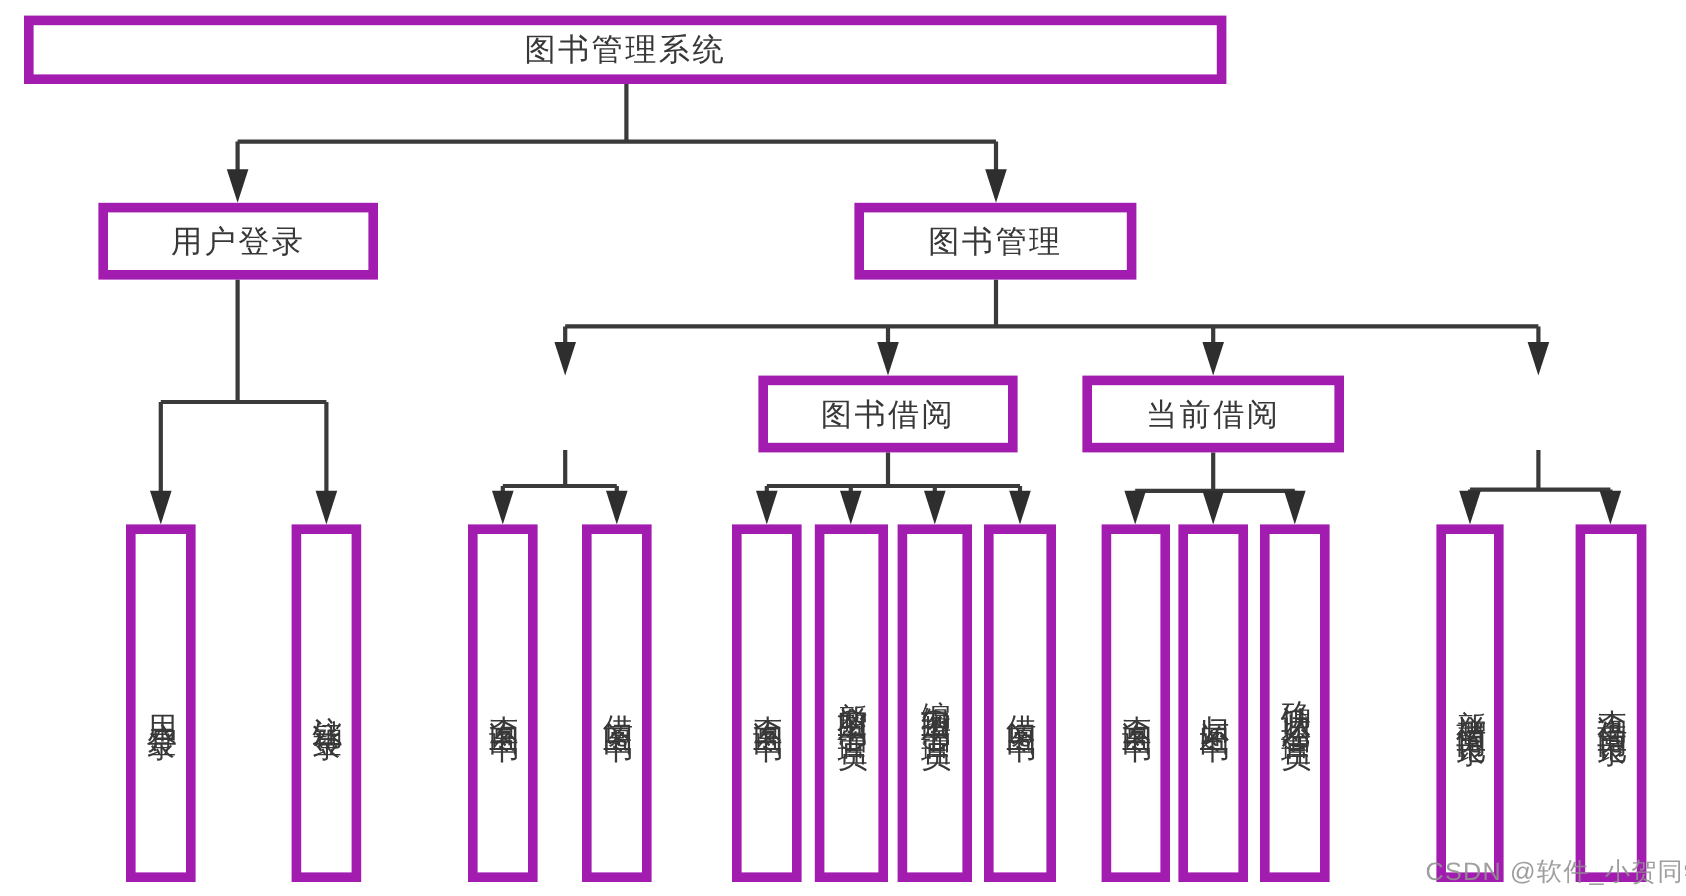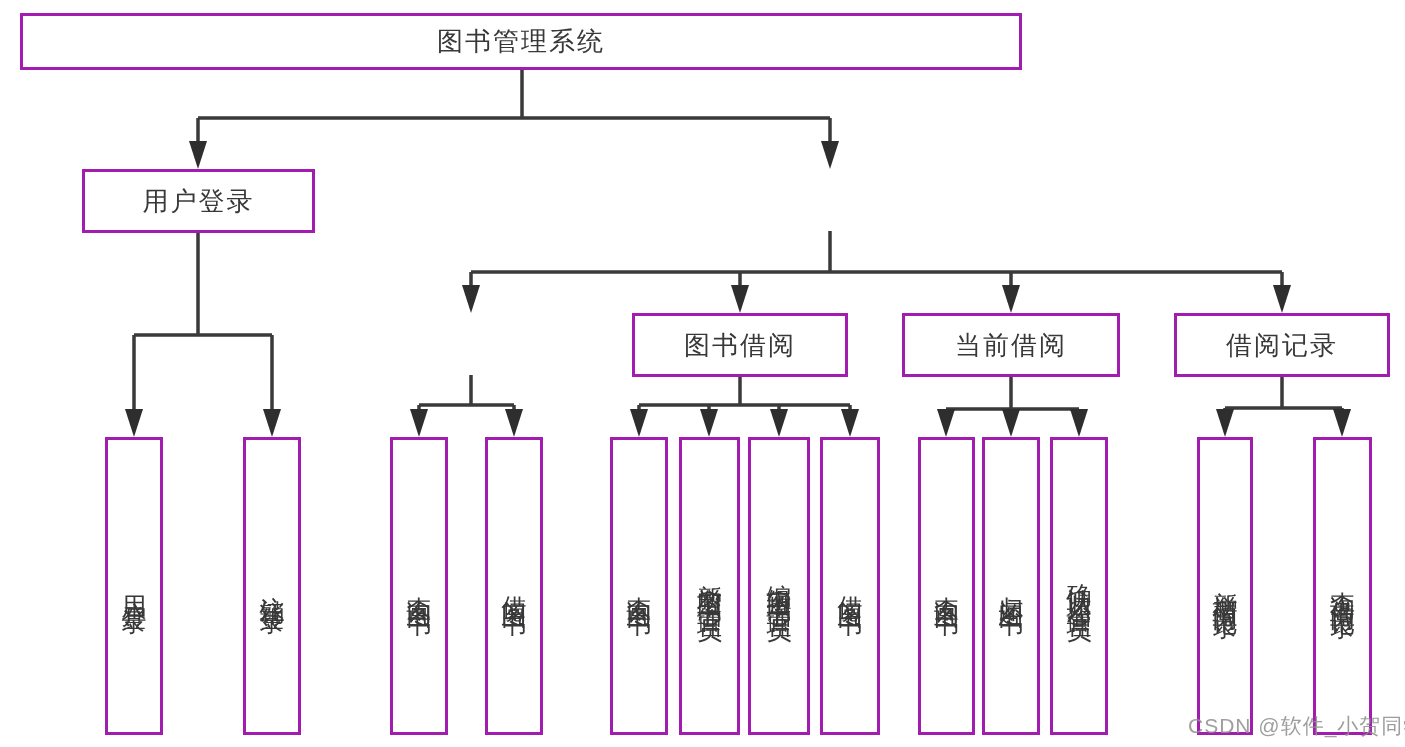--- a/index.html
+++ b/index.html
@@ -7,21 +7,21 @@
     position:relative;
     width:1405px; height:747px;
     background:#ffffff;
     font-family:"Liberation Sans","DejaVu Sans",sans-serif;
     overflow:hidden;
   }
   svg.connectors { position:absolute; left:0; top:0; z-index:1; }
   .box {
     position:absolute;
     box-sizing:border-box;
-    border:3px solid #a21caf;
+    border:8px solid #a21caf;
     background:#ffffff;
     display:flex;
     align-items:center;
     justify-content:center;
     color:#383838;
     z-index:2;
   }
   .box.h {
     font-size:26px;
     letter-spacing:2px;
@@ -86,24 +86,24 @@
       <polygon points="1002,409 1020,409 1011,437"></polygon>
       <polygon points="1070,409 1088,409 1079,437"></polygon>
       <polygon points="1216,409 1234,409 1225,437"></polygon>
       <polygon points="1333,409 1351,409 1342,437"></polygon>
     </g>
   </svg>
 
   <div class="box h" style="left:20px;top:13px;width:1002px;height:57px">图书管理系统</div>
 
   <div class="box h" style="left:82px;top:169px;width:233px;height:64px">用户登录</div>
+  <div class="box h" style="left:712px;top:169px;width:235px;height:64px">图书管理</div>
 
   <div class="box h" style="left:902px;top:313px;width:218px;height:64px">当前借阅</div>
   <div class="box h" style="left:632px;top:313px;width:216px;height:64px">图书借阅</div>
-  <div class="box h" style="left:1174px;top:313px;width:216px;height:64px">借阅记录</div>
 
   <div class="box v leaf" style="left:105px;width:58px">用户登录</div>
   <div class="box v leaf" style="left:243px;width:58px">注销登录</div>
 
   <div class="box v leaf" style="left:390px;width:58px">查询图书</div>
   <div class="box v leaf" style="left:485px;width:58px">借阅图书</div>
 
   <div class="box v leaf" style="left:610px;width:58px">查询图书</div>
   <div class="box v leaf" style="left:679px;width:61px">新增图书（管理员）</div>
   <div class="box v leaf" style="left:748px;width:62px">编辑图书（管理员）</div>

